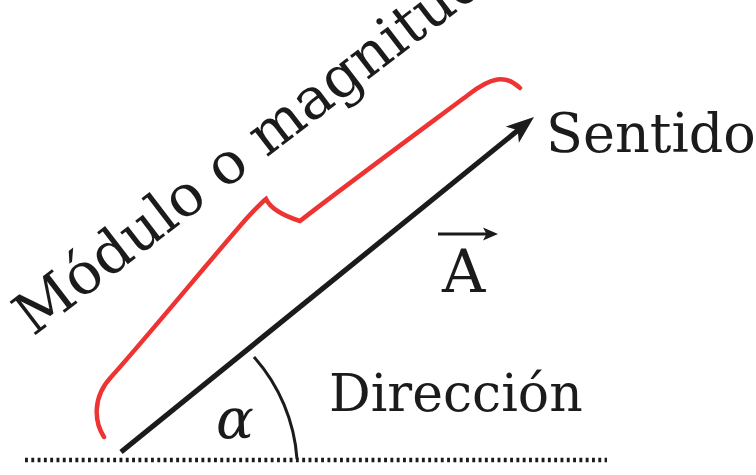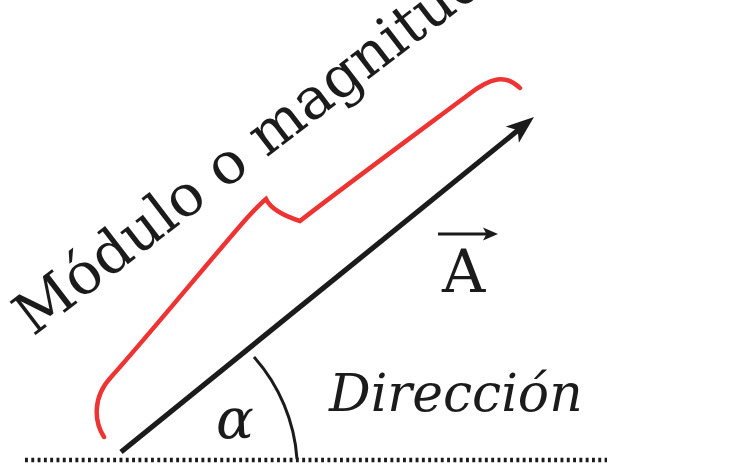--- a/index.html
+++ b/index.html
@@ -43,21 +43,20 @@
   }
   .lbl-sense {
     left: 546px;
     top: 107px;
     font-size: 54px;
   }
   .lbl-direction {
     left: 329px;
     top: 367px;
     font-size: 52px;
-    font-style: italic;
   }
   .lbl-angle {
     left: 216px;
     top: 391px;
     font-size: 56px;
     font-style: italic;
   }
   .lbl-vector-a {
     left: 442px;
     top: 241px;
@@ -88,20 +87,21 @@
              C 491 77 506 74 520 88" class="accent-stroke" stroke-width="4.5" stroke-linecap="round"></path>
 
     <g>
       <line x1="438" y1="234" x2="487" y2="234" class="ink-stroke" stroke-width="3"></line>
       <path d="M 498 234 L 483 227.5 L 486.5 234 L 483 240.5 Z" class="ink-fill"></path>
     </g>
   </svg>
 
   <div class="lbl lbl-magnitude">Módulo o magnitud</div>
 
+  <div class="lbl lbl-sense">Sentido</div>
 
   <div class="lbl lbl-direction">Dirección</div>
 
   <div class="lbl lbl-angle">α</div>
 
   <div class="lbl lbl-vector-a">A</div>
 
 </div>
 
 </body></html>

